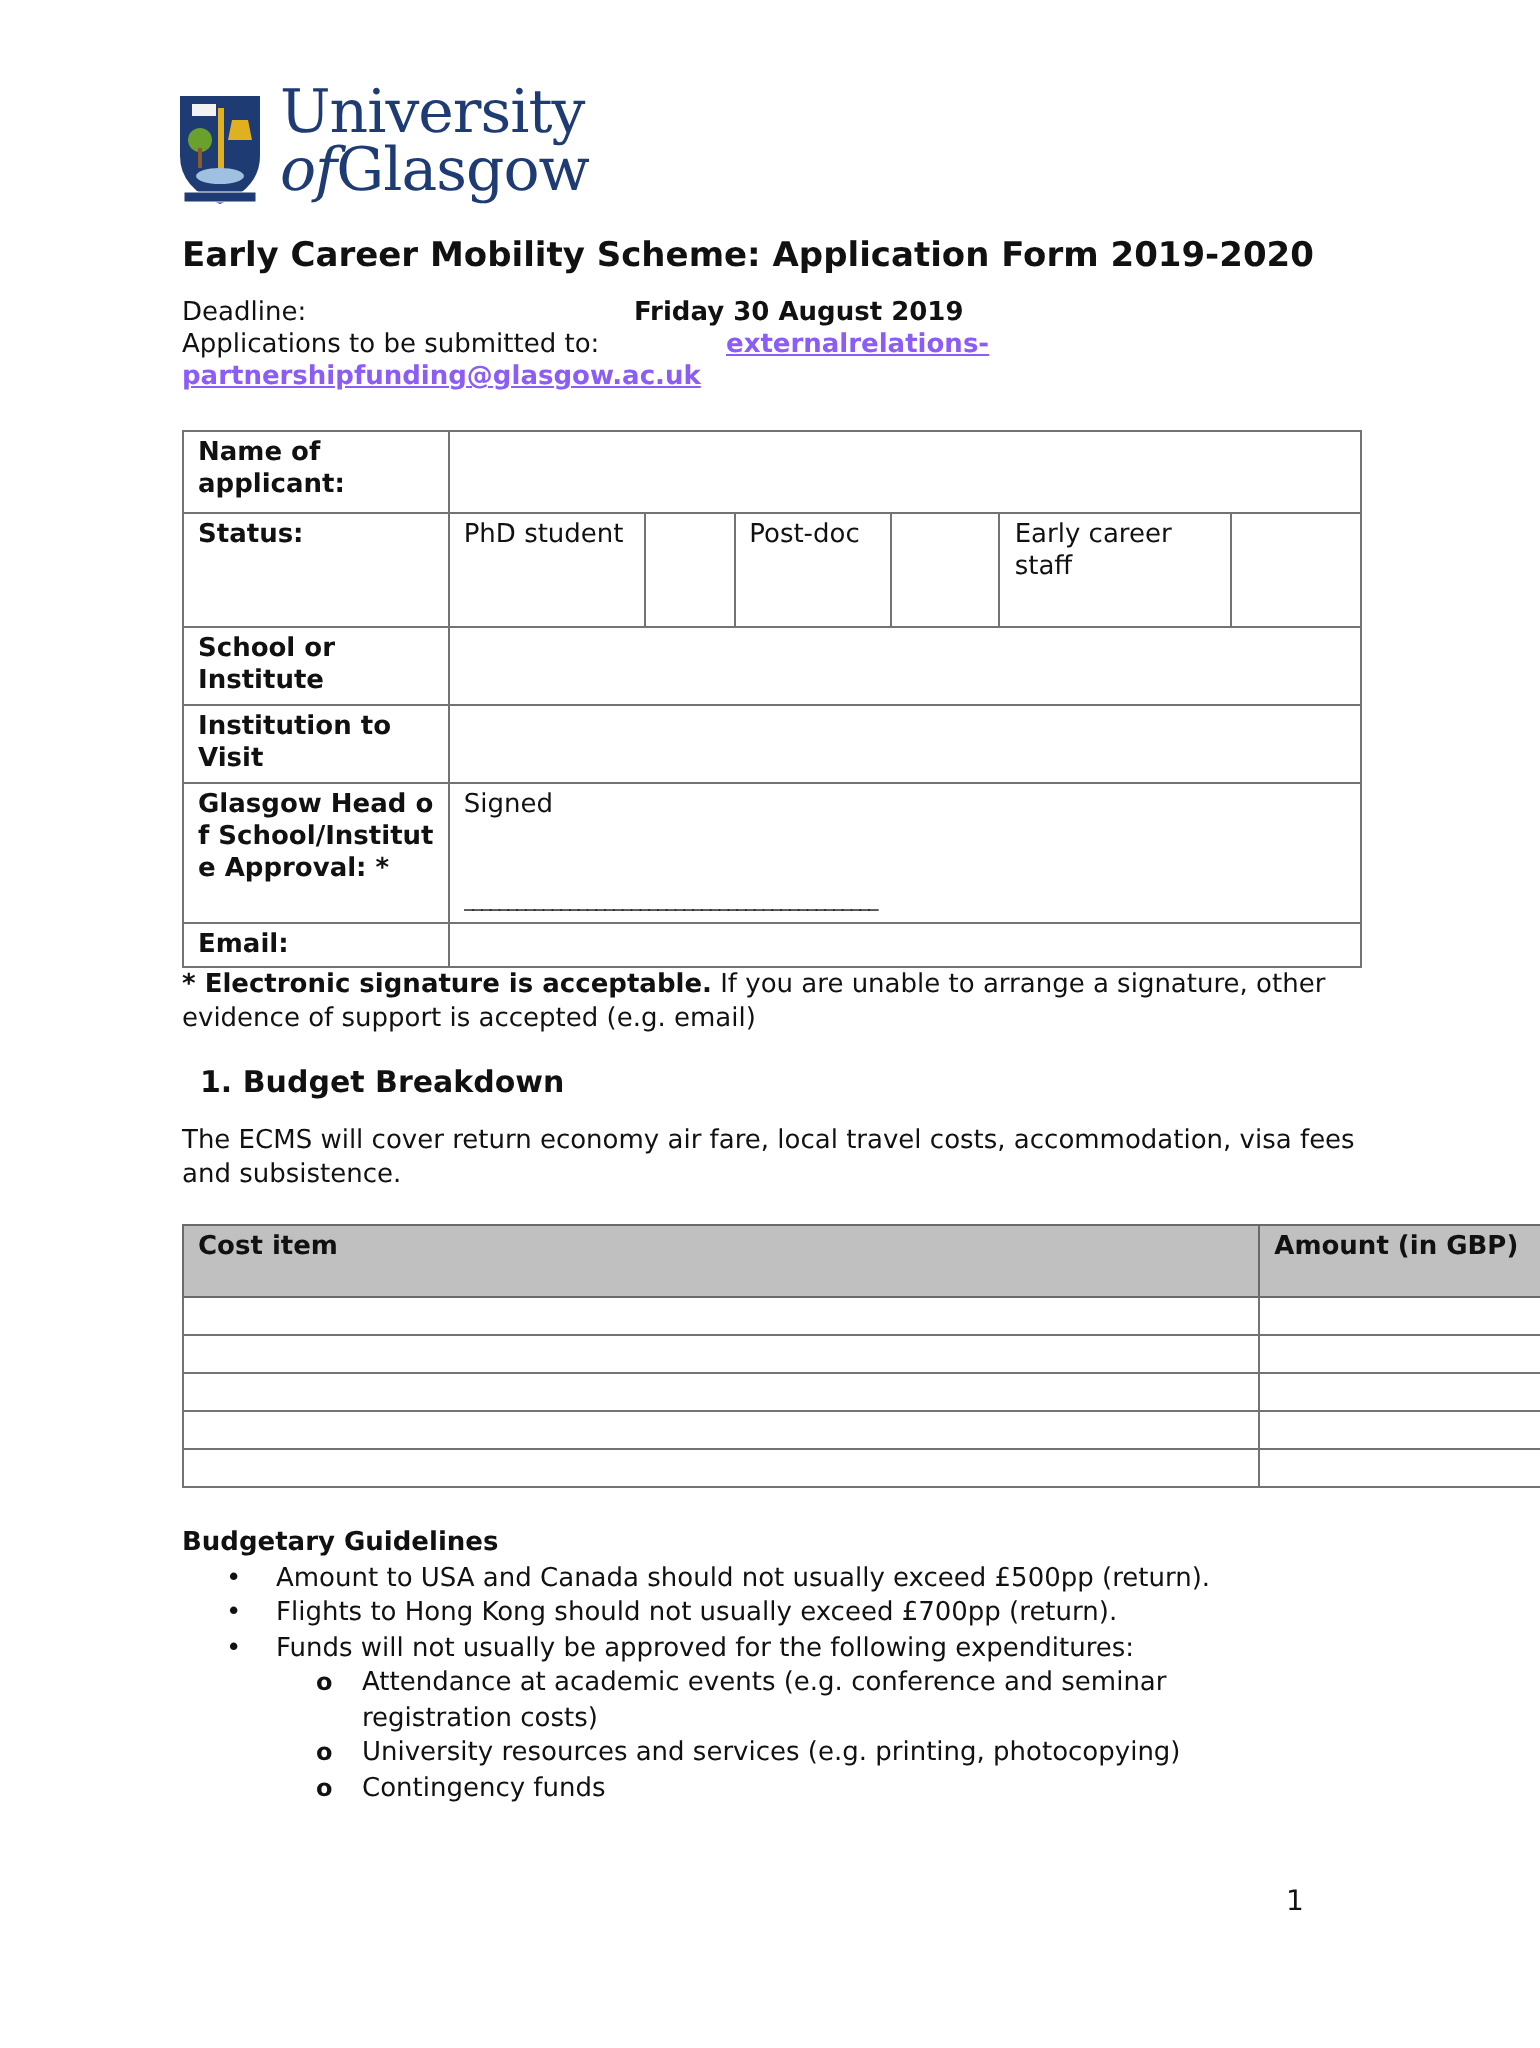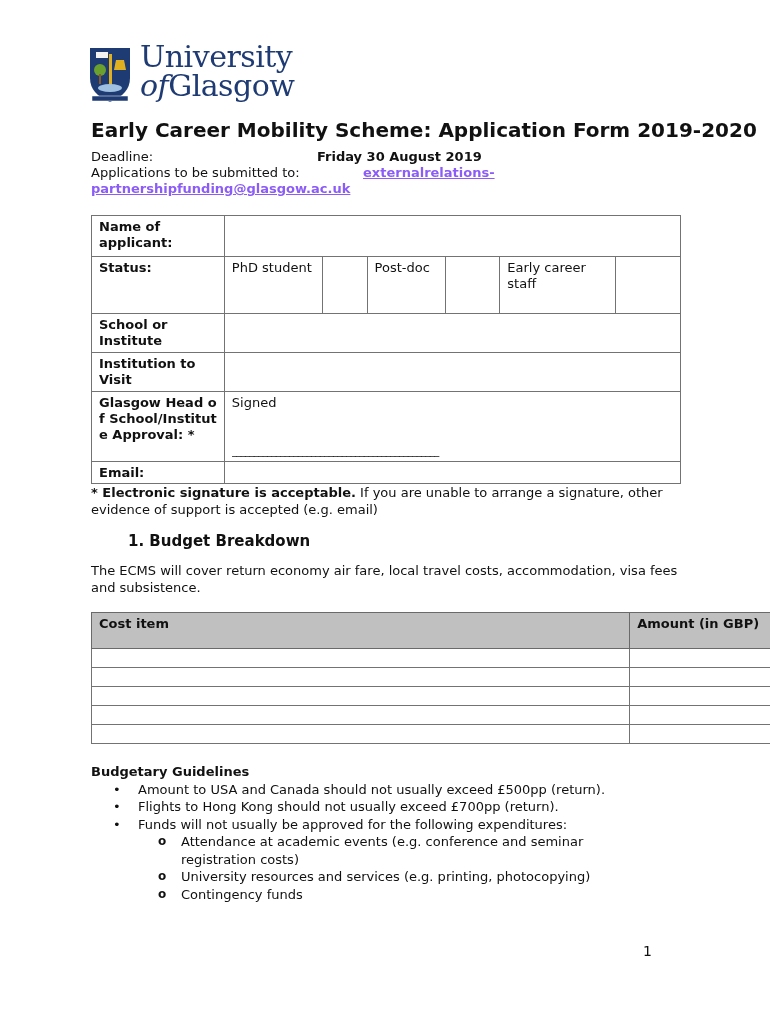--- a/index.html
+++ b/index.html
@@ -5,30 +5,30 @@
   html, body { margin:0; padding:0; background:#fff; }
   body { width:770px; height:1024px; position:relative; overflow:hidden;
          font-family:"DejaVu Sans", sans-serif; color:#111; }
   .abs { position:absolute; }
   .logo { left:88px; top:44px; width:200px; height:62px; }
   .logo-text { position:absolute; left:52px; top:-2px; font-family:"DejaVu Serif", serif;
                color:#1f3b74; line-height:29px; }
   .logo-text .l1 { font-size:30px; letter-spacing:-0.5px; }
   .logo-text .l2 { font-size:30px; letter-spacing:-0.5px; }
   .logo-text .l2 i { font-style:italic; }
-  .title { left:91px; top:118px; font-size:20px; font-weight:bold; white-space:nowrap; }
+  .title { left:91px; top:118px; font-size:17px; font-weight:bold; white-space:nowrap; }
   .meta { left:91px; top:149px; font-size:13px; line-height:16px; }
   .meta .val { position:absolute; white-space:nowrap; }
   a.link { color:#8b5cf6; font-weight:bold; text-decoration:underline; }
   table { border-collapse:collapse; font-size:13px; }
   td { border:1px solid #737373; vertical-align:top; padding:3px 7px 2px 7px; line-height:16px; }
   td.lbl { font-weight:bold; }
   .form-table { position:absolute; left:91px; top:215px; width:590px; }
   .note { left:91px; top:484px; width:590px; font-size:13px; line-height:17px; }
-  .h1 { left:128px; top:532px; font-size:15px; font-weight:bold; }
+  .h1 { left:100px; top:532px; font-size:15px; font-weight:bold; }
   .intro { left:91px; top:562px; width:590px; font-size:13px; line-height:17px; }
   .budget-table { position:absolute; left:91px; top:612px; width:687px; }
   .budget-table th { background:#c0c0c0; text-align:left; border:1px solid #6a6a6a;
                      padding:3px 7px; font-size:13px; line-height:16px; vertical-align:top; }
   .budget-table td { height:14px; padding:2px 7px; }
   .guide { left:91px; top:763px; width:600px; font-size:13px; line-height:17.5px; }
   .guide .gh { font-weight:bold; }
   .guide ul { margin:0; padding:0; list-style:none; }
   .guide li { position:relative; }
   .b1 { padding-left:47px; }

